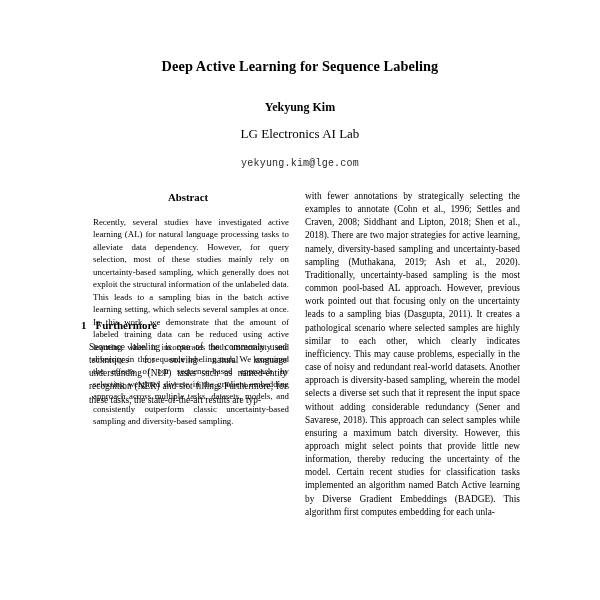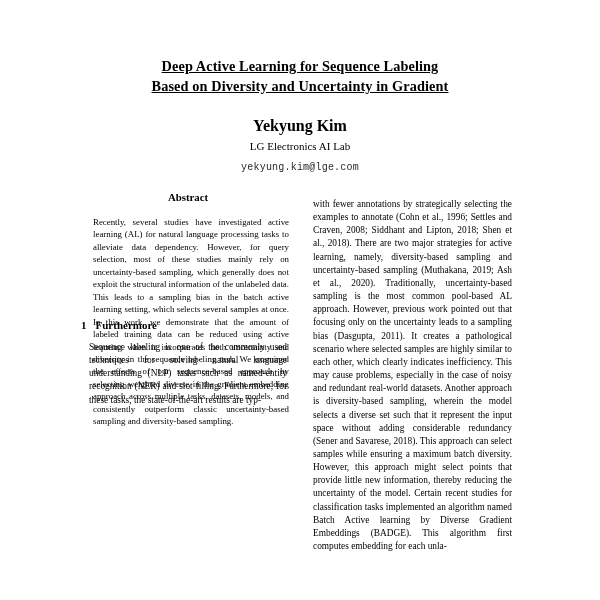--- a/index.html
+++ b/index.html
@@ -28,46 +28,45 @@
     padding-top: 57px;
     text-align: center;
   }
   .paper-title {
     font-size: 14.3px;
     font-weight: bold;
     line-height: 19.5px;
     letter-spacing: 0.1px;
     margin: 0 auto;
     width: 460px;
-    text-decoration: underline;
   }
   .title-line {
     display: block;
     white-space: nowrap;
   }
 
   .author-block {
     text-align: center;
     margin-top: 23px;
   }
   .author-name {
-    font-size: 16px;
+    font-size: 12px;
     font-weight: bold;
     line-height: 14px;
   }
   .author-affil {
-    font-size: 11px;
+    font-size: 13px;
     line-height: 14.5px;
-    margin-top: 6px;
+    margin-top: 13px;
   }
   .author-email {
     font-family: "Liberation Mono", "DejaVu Sans Mono", monospace;
     font-size: 10px;
     line-height: 15px;
-    margin-top: 6px;
+    margin-top: 15px;
     color: #2a2a2a;
     letter-spacing: 0.2px;
   }
 
   
   .columns {
     position: absolute;
     top: 190px;
     left: 0;
     width: 600px;
@@ -125,31 +124,30 @@
   }
 
   .intro-wrap {
     position: absolute;
     top: 318px;
     left: 81px;
     width: 214px;
   }
   .intro-wrap .body-text { margin-top: 9px; }
 
-  .col-right .body-text { margin: 8px; }
+  .col-right .body-text { margin: 0; }
 </style>
 </head>
 <body>
 
 <div class="page">
 
   <div class="title-block">
     <h1 class="paper-title">
       <span class="title-line">Deep Active Learning for Sequence Labeling</span>
-      <span class="title-line">Based on Diversity and Uncertainty in Gradient</span>
     </h1>
 
     <div class="author-block">
       <div class="author-name">Yekyung Kim</div>
       <div class="author-affil">LG Electronics AI Lab</div>
       <div class="author-email">yekyung.kim@lge.com</div>
     </div>
   </div>
 
   <div class="columns">

